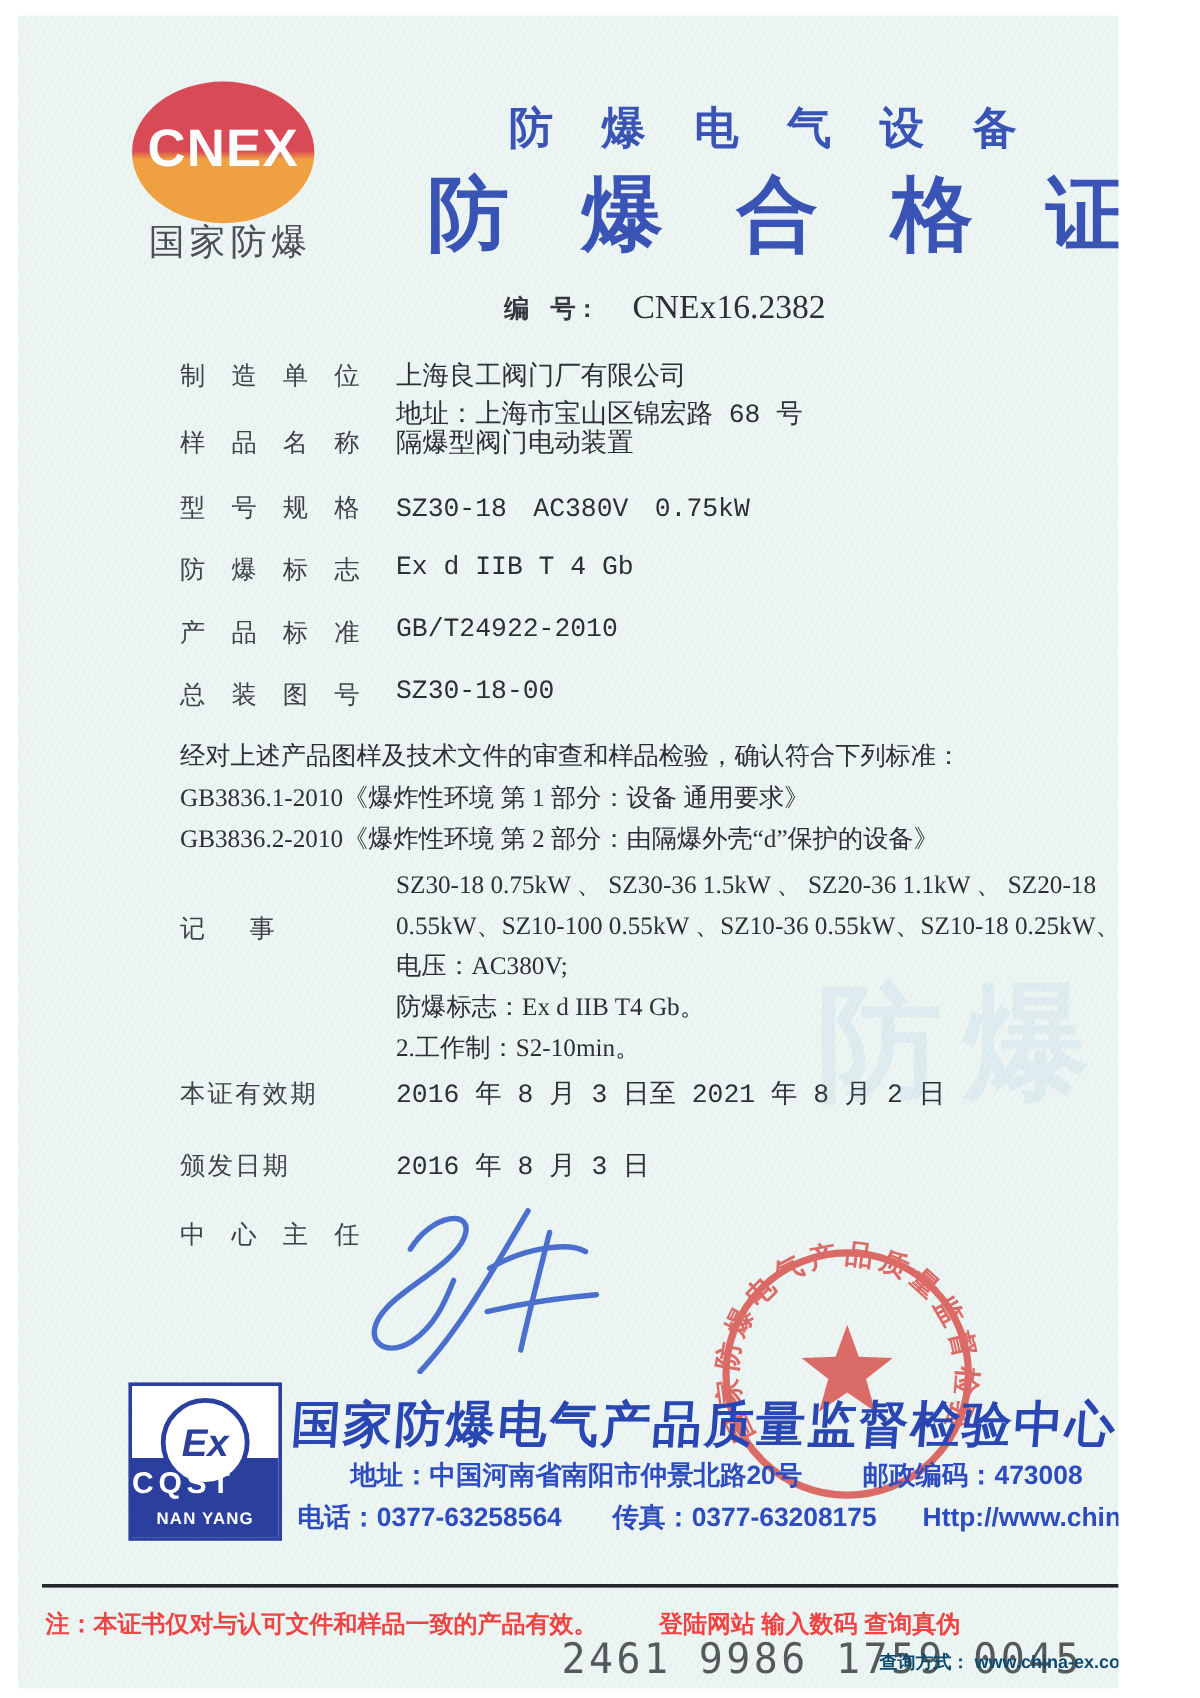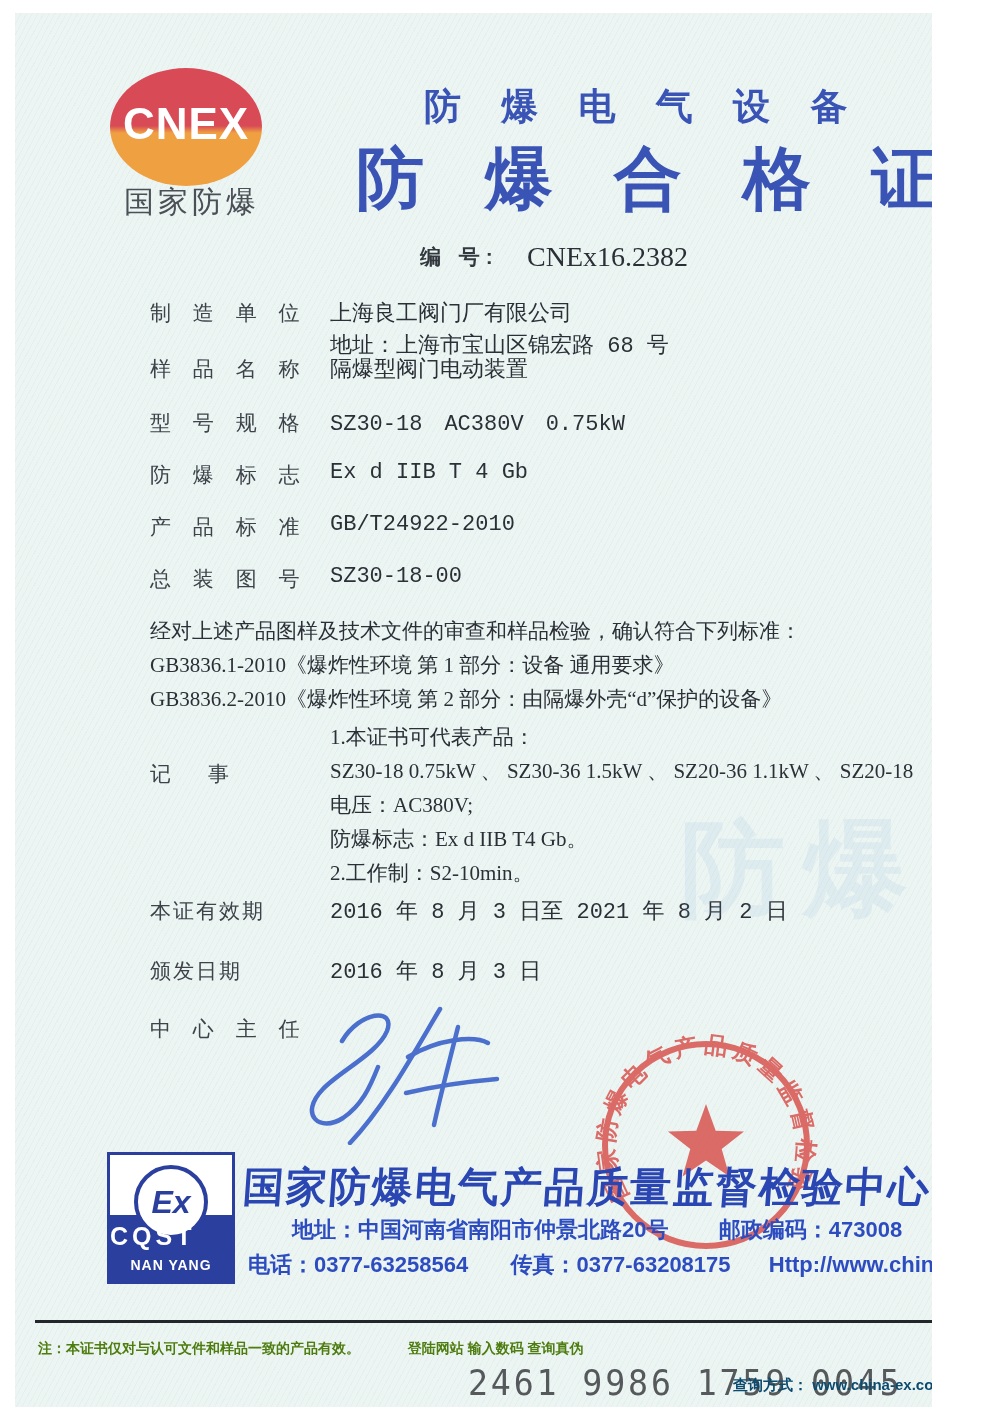--- a/index.html
+++ b/index.html
@@ -35,21 +35,21 @@
       background:#ffffff;border:4px solid #2b3f9e;display:flex;align-items:center;justify-content:center;}
   .cqst-ex{color:#2b3f9e;font-weight:bold;font-size:32px;font-style:italic;}
   .cqst-name{position:absolute;left:0;bottom:30px;width:100%;text-align:left;color:#ffffff;
       font-size:25px;letter-spacing:4px;font-weight:bold;}
   .cqst-sub{position:absolute;left:0;bottom:8px;width:100%;text-align:center;color:#ffffff;
       font-size:14px;letter-spacing:1px;font-weight:bold;}
   .org-name{color:#2a46b2;font-size:41px;font-weight:bold;letter-spacing:2px;white-space:nowrap;
       font-family:"Liberation Serif","DejaVu Serif",serif;transform:skewX(-4deg);}
   .blue-line{color:#2d4cc0;font-size:22px;font-weight:bold;white-space:nowrap;}
   .rule{background:#23262b;height:3px;}
-  .note-line{color:#4d7c0f;font-size:14px;font-weight:bold;white-space:nowrap;}
+  .note-line{color:#ef4444;font-size:20px;font-weight:bold;white-space:nowrap;}
   .serial{color:#55595c;font-size:35px;font-family:"DejaVu Sans Mono",monospace;letter-spacing:3px;
       transform:scaleX(0.95);transform-origin:left;white-space:nowrap;}
   .query{color:#0c4a6e;font-size:15px;font-weight:bold;white-space:nowrap;}
   .watermark{color:rgba(130,180,215,0.13);font-size:105px;font-weight:bold;letter-spacing:18px;white-space:nowrap;}
 </style>
 </head>
 <body>
 
 <div class="page">
   <div class="paper"></div>
@@ -87,22 +87,22 @@
   <div class="abs fvalue" style="left:330px;top:564px;">SZ30-18-00</div>
 
   <div class="abs" style="left:150px;top:614px;">
     <div class="para" style="font-family:'Liberation Sans',sans-serif;">经对上述产品图样及技术文件的审查和样品检验，确认符合下列标准：</div>
     <div class="para">GB3836.1-2010《爆炸性环境 第 1 部分：设备 通用要求》</div>
     <div class="para">GB3836.2-2010《爆炸性环境 第 2 部分：由隔爆外壳“d”保护的设备》</div>
   </div>
 
   <div class="abs flabel" style="left:150px;top:760px;">记　事</div>
   <div class="abs" style="left:330px;top:720px;">
-    <div class="para">1.本证书可代表产品：</div>
     <div class="para">SZ30-18  0.75kW 、 SZ30-36  1.5kW 、 SZ20-36  1.1kW 、 SZ20-18</div>
+    <div class="para">0.55kW、SZ10-100 0.55kW 、SZ10-36 0.55kW、SZ10-18 0.25kW、</div>
     <div class="para">电压：AC380V;</div>
     <div class="para">防爆标志：Ex d IIB T4 Gb。</div>
     <div class="para">2.工作制：S2-10min。</div>
   </div>
 
   <div class="abs flabel2" style="left:150px;top:897px;">本证有效期</div>
   <div class="abs fvalue" style="left:330px;top:896px;">2016 年 8 月 3 日至 2021 年 8 月 2 日</div>
 
   <div class="abs flabel2" style="left:150px;top:957px;">颁发日期</div>
   <div class="abs fvalue" style="left:330px;top:956px;">2016 年 8 月 3 日</div>

